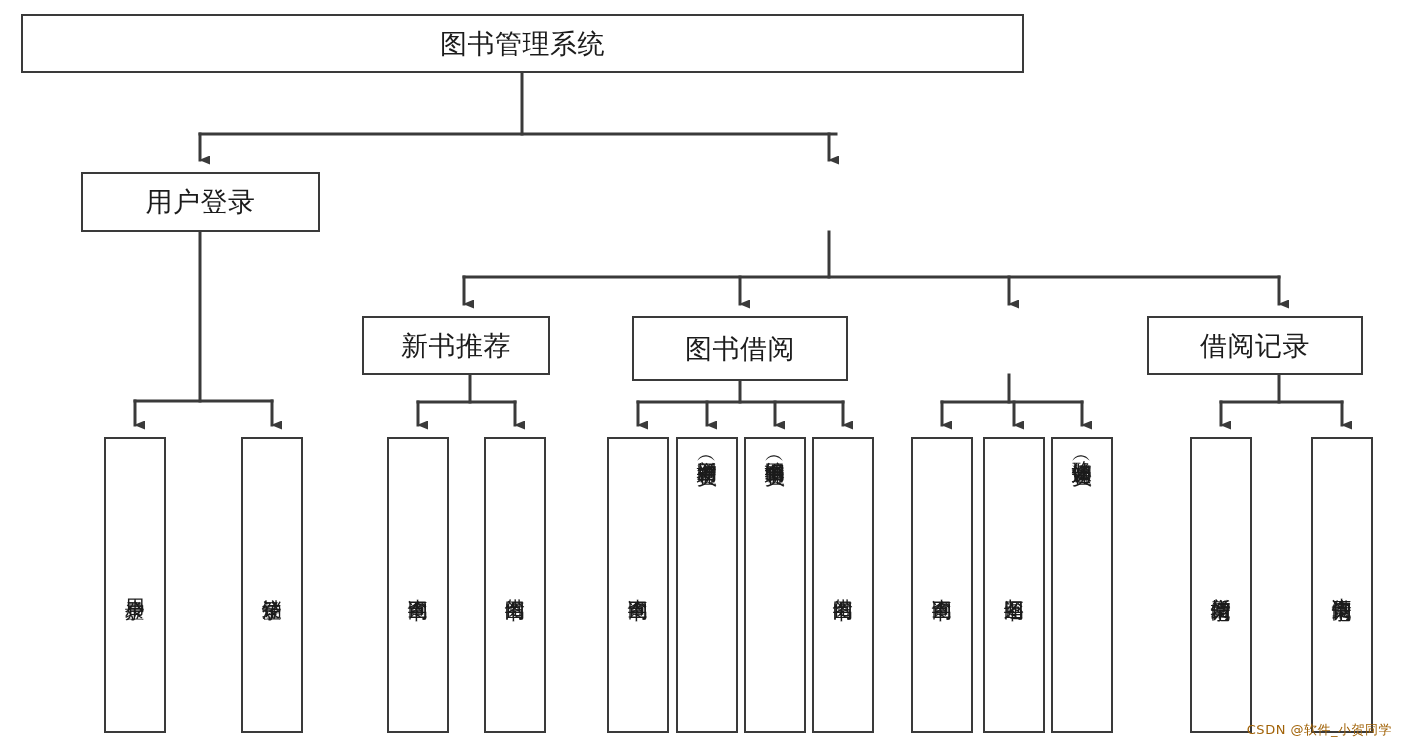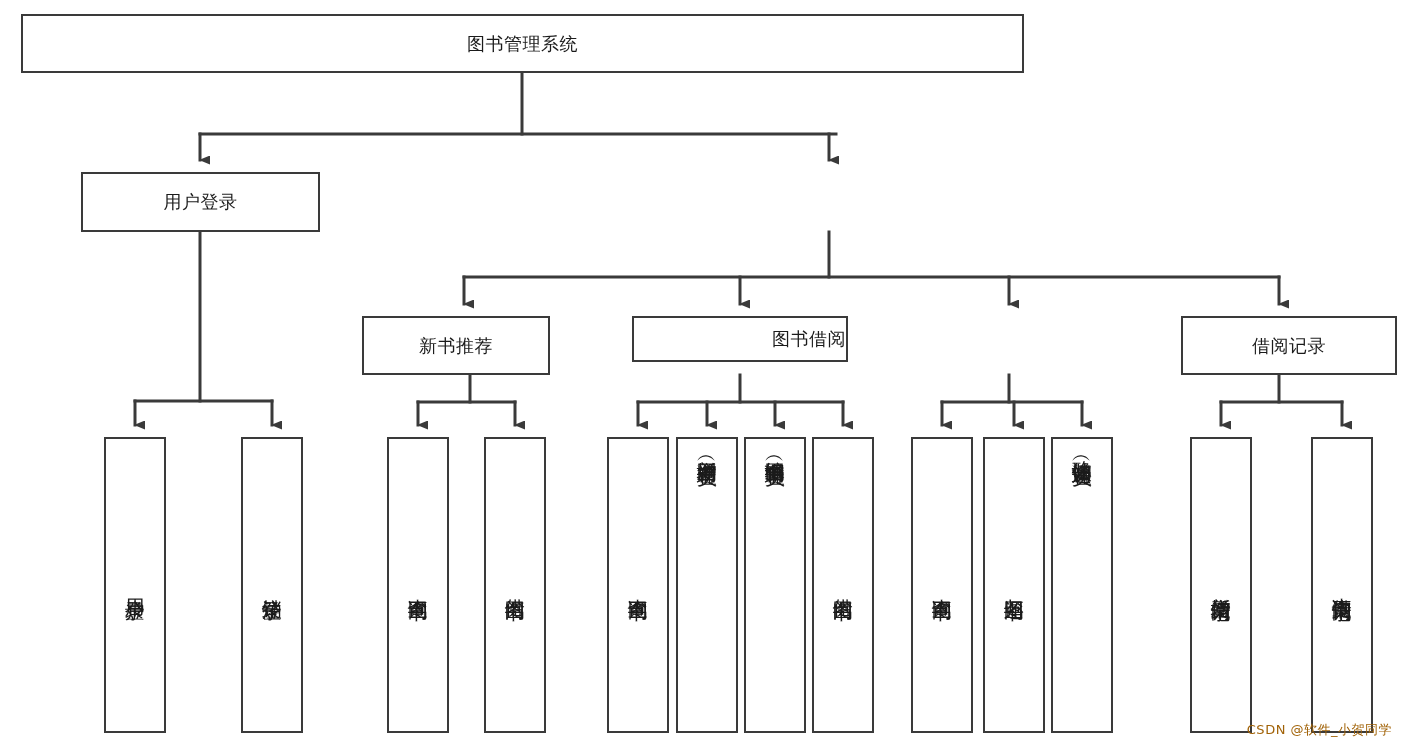--- a/index.html
+++ b/index.html
@@ -30,21 +30,21 @@
     position: absolute;
     box-sizing: border-box;
     background: #ffffff;
     border: 2px solid #3a3a3a;
     display: flex;
     align-items: center;
     justify-content: center;
     color: #1b1b1b;
   }
   .node-h .node-label {
-    font-size: 18px;
+    font-size: 27px;
     line-height: 1.1;
     letter-spacing: 0.5px;
     white-space: nowrap;
   }
   .node-v {
     align-items: flex-start;
     justify-content: center;
     padding-top: 6px;
   }
   .node-v .node-label {
@@ -147,26 +147,26 @@
 
   <div class="node node-h" style="left:81px; top:172px; width:239px; height:60px;">
     <span class="node-label">用户登录</span>
   </div>
 
 
   <div class="node node-h" style="left:362px; top:316px; width:188px; height:59px;">
     <span class="node-label">新书推荐</span>
   </div>
 
-  <div class="node node-h" style="left:632px; top:316px; width:216px; height:46px;justify-content:flex-end;">
+  <div class="node node-h" style="left:632px; top:316px; width:216px; height:65px;">
     <span class="node-label">图书借阅</span>
   </div>
 
 
-  <div class="node node-h" style="left:1181px; top:316px; width:216px; height:59px;">
+  <div class="node node-h" style="left:1147px; top:316px; width:216px; height:59px;">
     <span class="node-label">借阅记录</span>
   </div>
 
   <div class="node node-v center-v" style="left:104px; top:437px; width:62px; height:296px;">
     <span class="node-label">用户登录</span>
   </div>
 
   <div class="node node-v center-v" style="left:241px; top:437px; width:62px; height:296px;">
     <span class="node-label">注销登录</span>
   </div>

